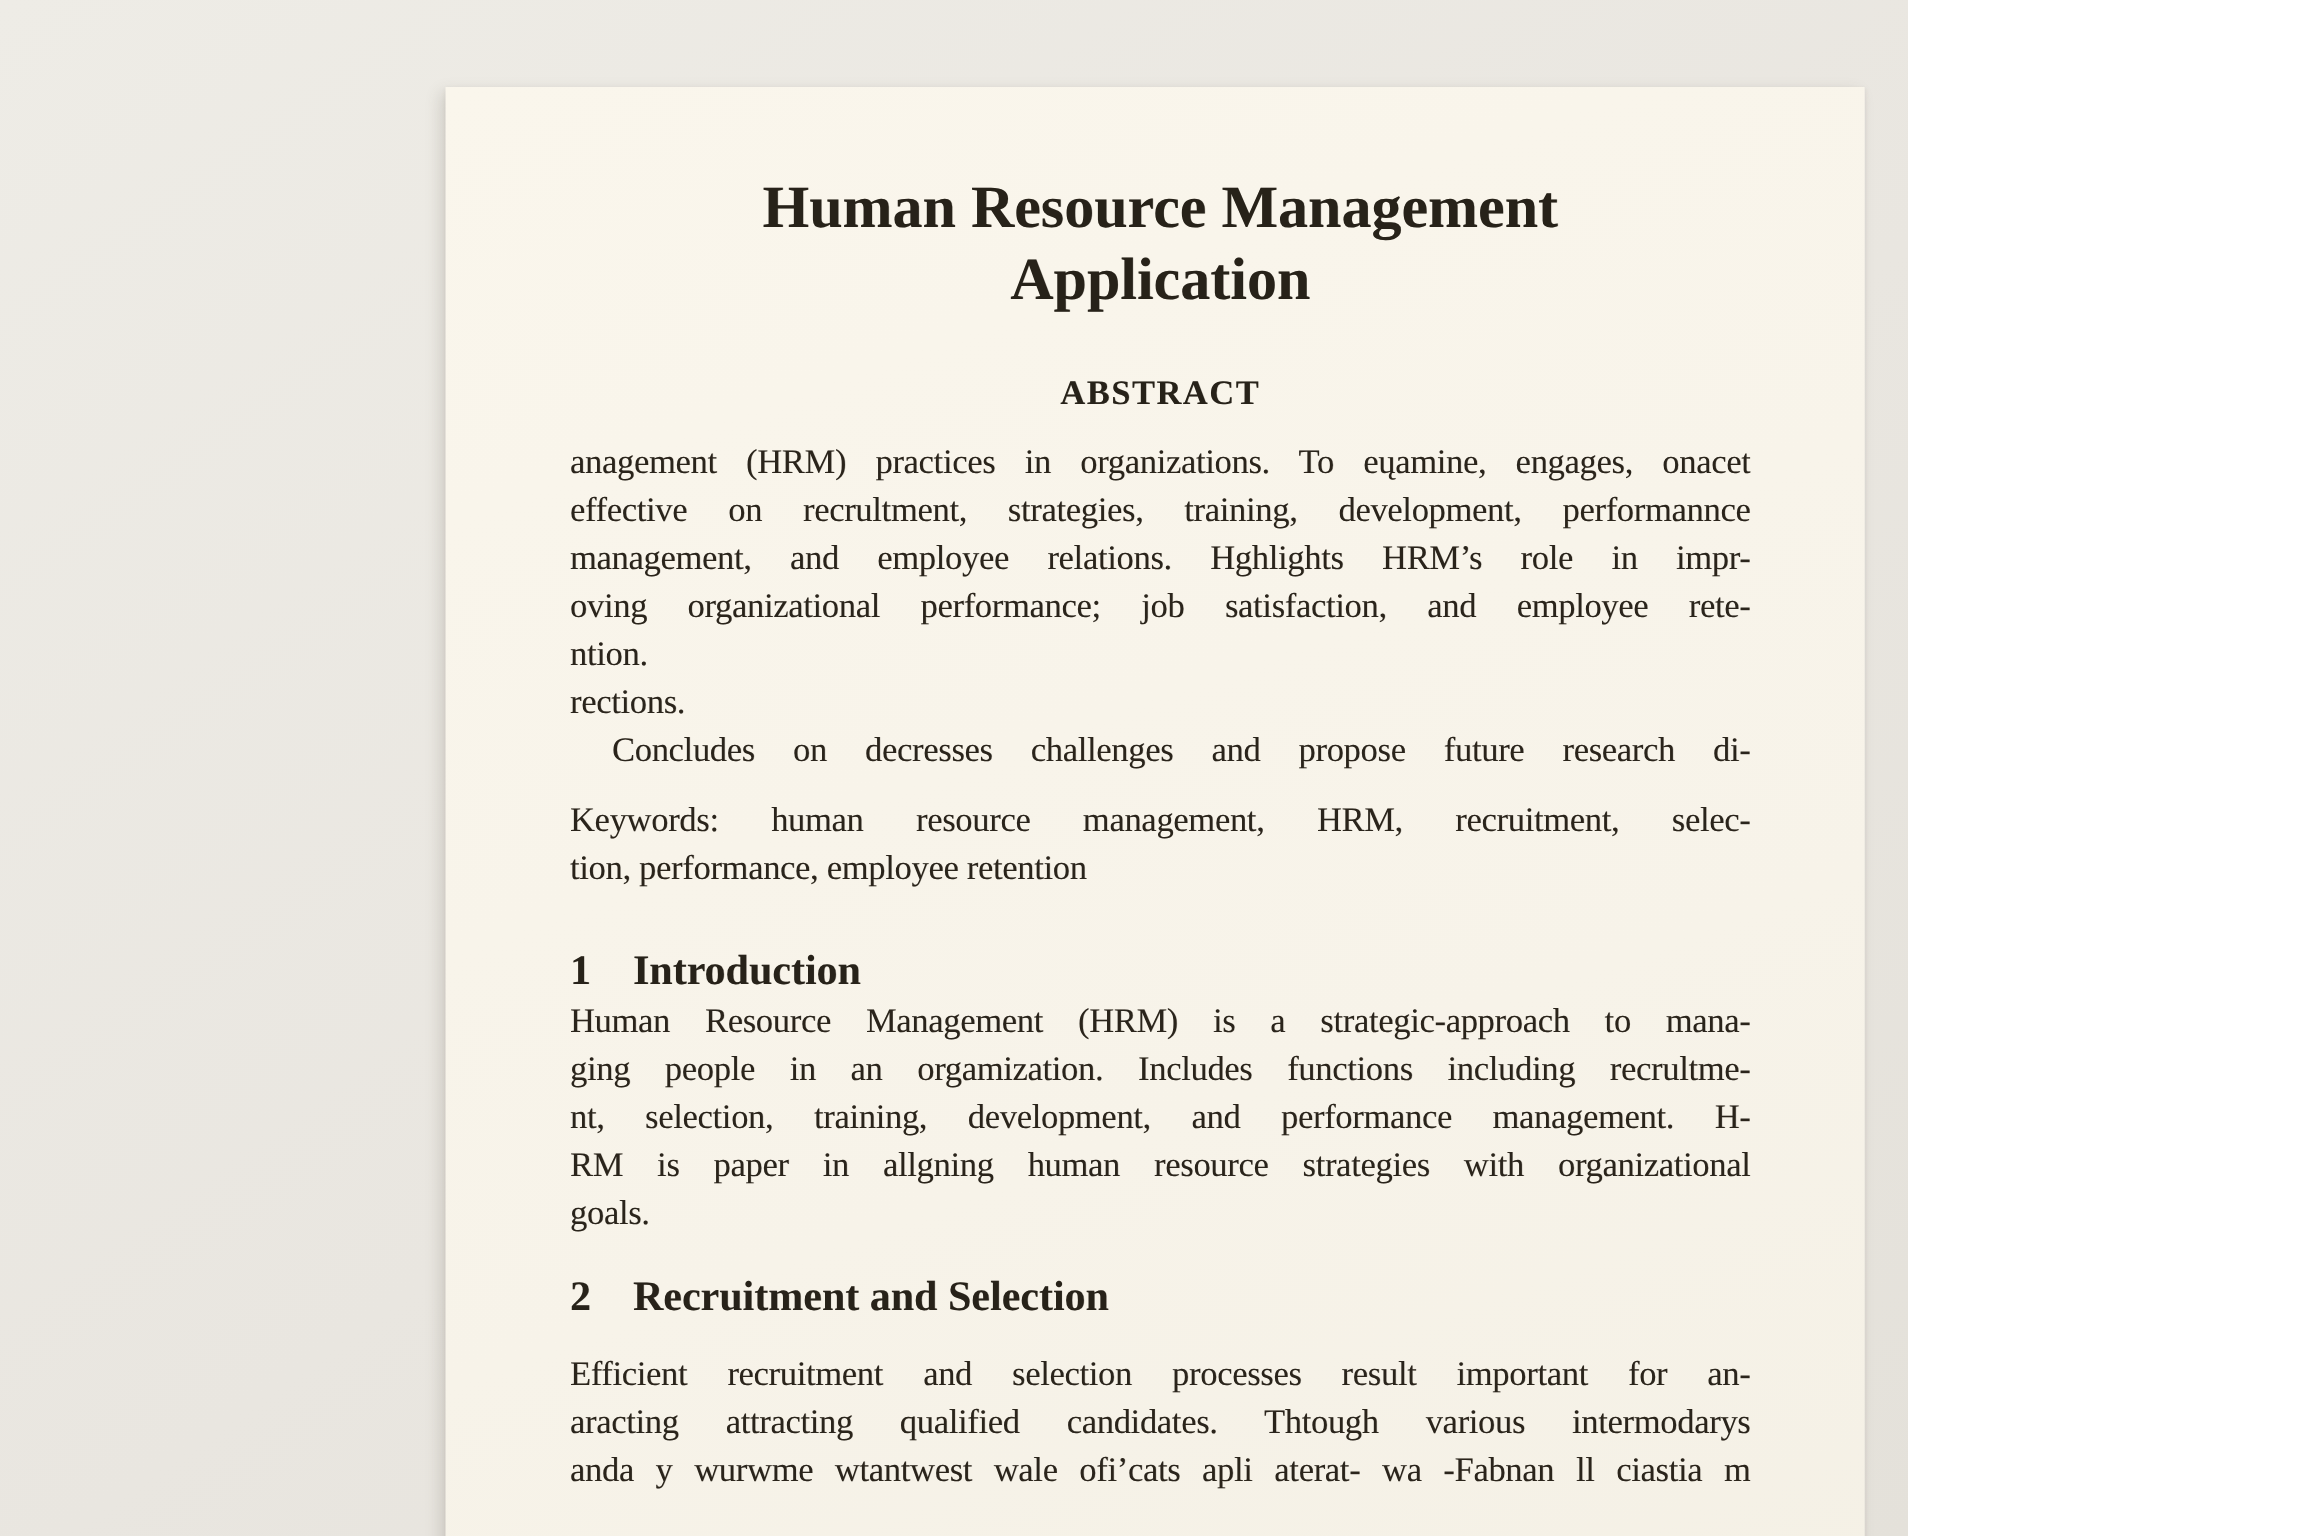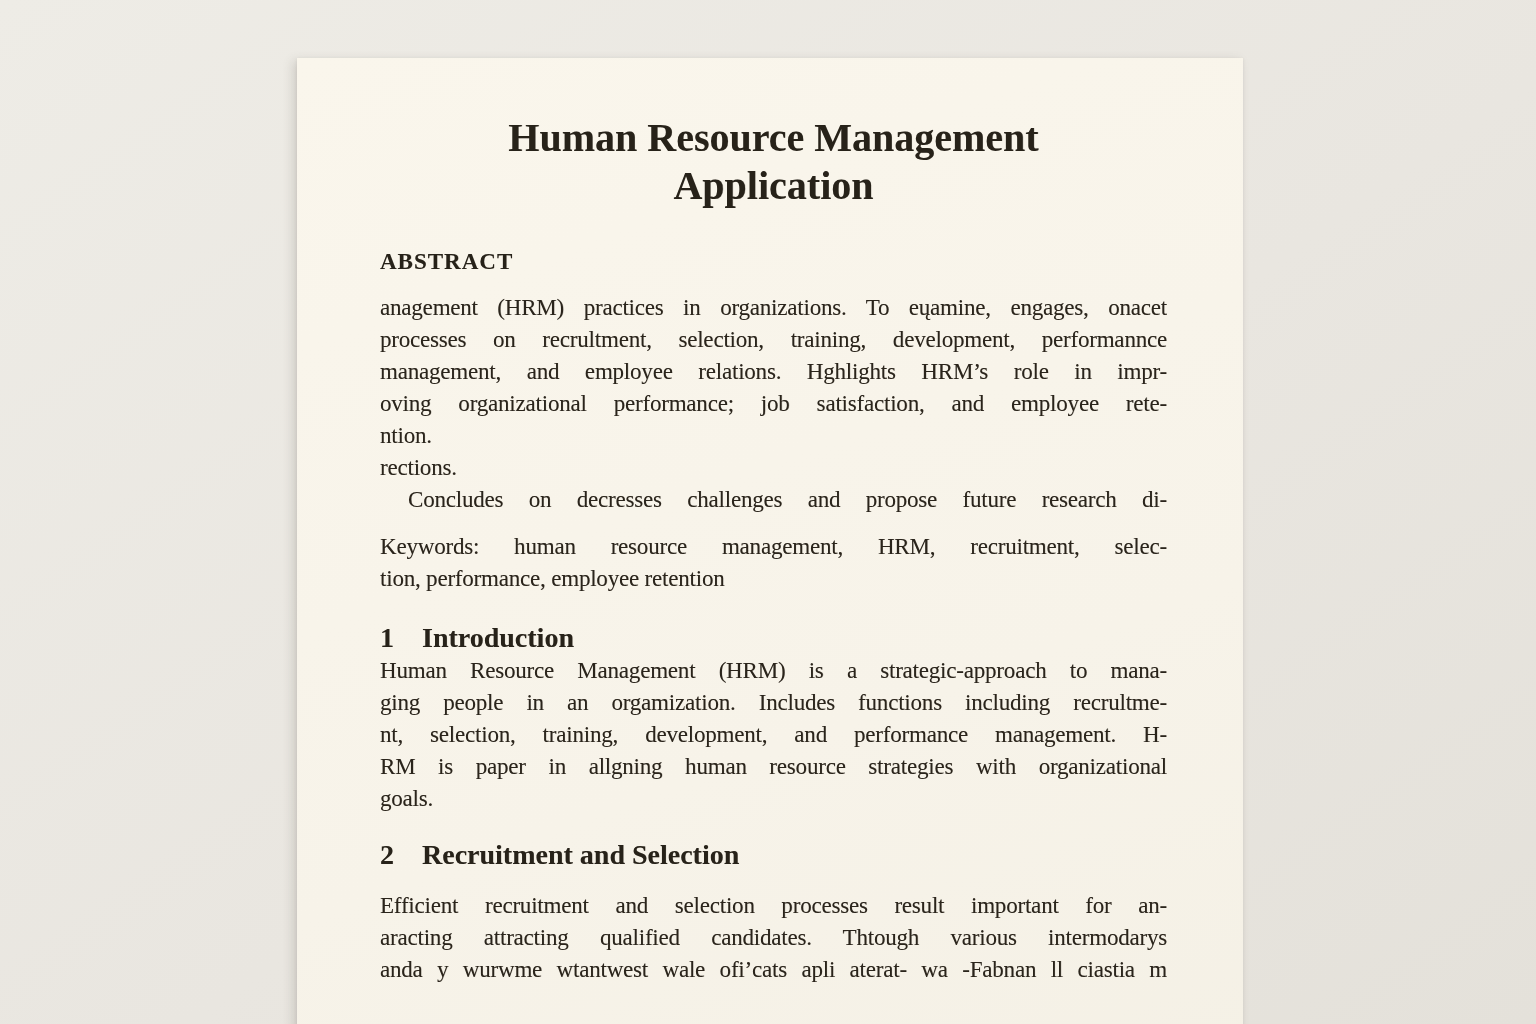--- a/index.html
+++ b/index.html
@@ -1,68 +1,68 @@
 <!DOCTYPE html>
 <html><head>
 <meta charset="utf-8">
 <style>
   html,body{margin:0;padding:0;}
   body{
     width:1536px;height:1024px;overflow:hidden;
     font-family:"Liberation Serif",serif;
   }
   .scene{
-    position:relative;width:1536px;height:1024px;
+    position:relative;width:1272px;height:1024px;
     background:linear-gradient(145deg,#eeece6 0%,#e9e6e0 55%,#e4e1da 100%);
   }
   .paper{
     position:absolute;left:297px;top:58px;width:946px;height:1100px;
     box-sizing:border-box;padding:0 76px 0 83px;
     background:linear-gradient(160deg,#faf6ec 0%,#f7f3e9 60%,#f4f0e5 100%);
     box-shadow:-4px 3px 10px rgba(80,72,60,0.18),0 1px 3px rgba(80,72,60,0.10);
     color:#2a241b;
     text-shadow:0.3px 0.3px 0.3px rgba(43,36,27,0.28);
   }
   .title{
     margin:56px 0 0;text-align:center;
     font-weight:700;font-size:40px;line-height:48px;color:#272219;
   }
   .abstract-head{
-    margin-top:37px;
+    margin-top:37px;text-align:center;
     font-weight:700;font-size:23px;line-height:30px;letter-spacing:1px;color:#272219;
   }
   .bodytext{font-size:23px;line-height:32px;letter-spacing:-0.2px;}
   .line{height:32px;overflow:hidden;text-align:justify;text-align-last:justify;}
   .line.last{text-align-last:left;}
   .line.indent{text-indent:28px;}
   #abstract-body{margin-top:15px;}
   #keywords{margin-top:15px;}
   .sec{font-weight:700;font-size:28px;line-height:34px;color:#272219;}
-  #sec1{margin-top:26px;}
+  #sec1{margin-top:36px;}
   #sec2{margin-top:23px;}
   .secnum{display:inline-block;min-width:42px;}
   #intro-para{}
   #recruit-para{margin-top:18px;}
 </style>
 </head>
 <body>
 
 <div class="scene">
   <div class="paper">
 
     <h1 class="title">
       <div>Human Resource Management</div>
       <div>Application</div>
     </h1>
 
     <div class="abstract-head">ABSTRACT</div>
 
     <div id="abstract-body" class="bodytext">
       <div class="line">anagement (HRM) practices in organizations. To eųamine, engages, onacet</div>
-      <div class="line">processes on recrultment, selection, training, development, performannce</div>
+      <div class="line">effective on recrultment, strategies, training, development, performannce</div>
       <div class="line">management, and employee relations. Hghlights HRM’s role in impr-</div>
       <div class="line">oving organizational performance; job satisfaction, and employee rete-</div>
       <div class="line last">ntion.</div>
       <div class="line last">rections.</div>
       <div class="line indent">Concludes on decresses challenges and propose future research di-</div>
     </div>
 
     <div id="keywords" class="bodytext">
       <div class="line">Keywords: human resource management, HRM, recruitment, selec-</div>
       <div class="line last">tion, performance, employee retention</div>

